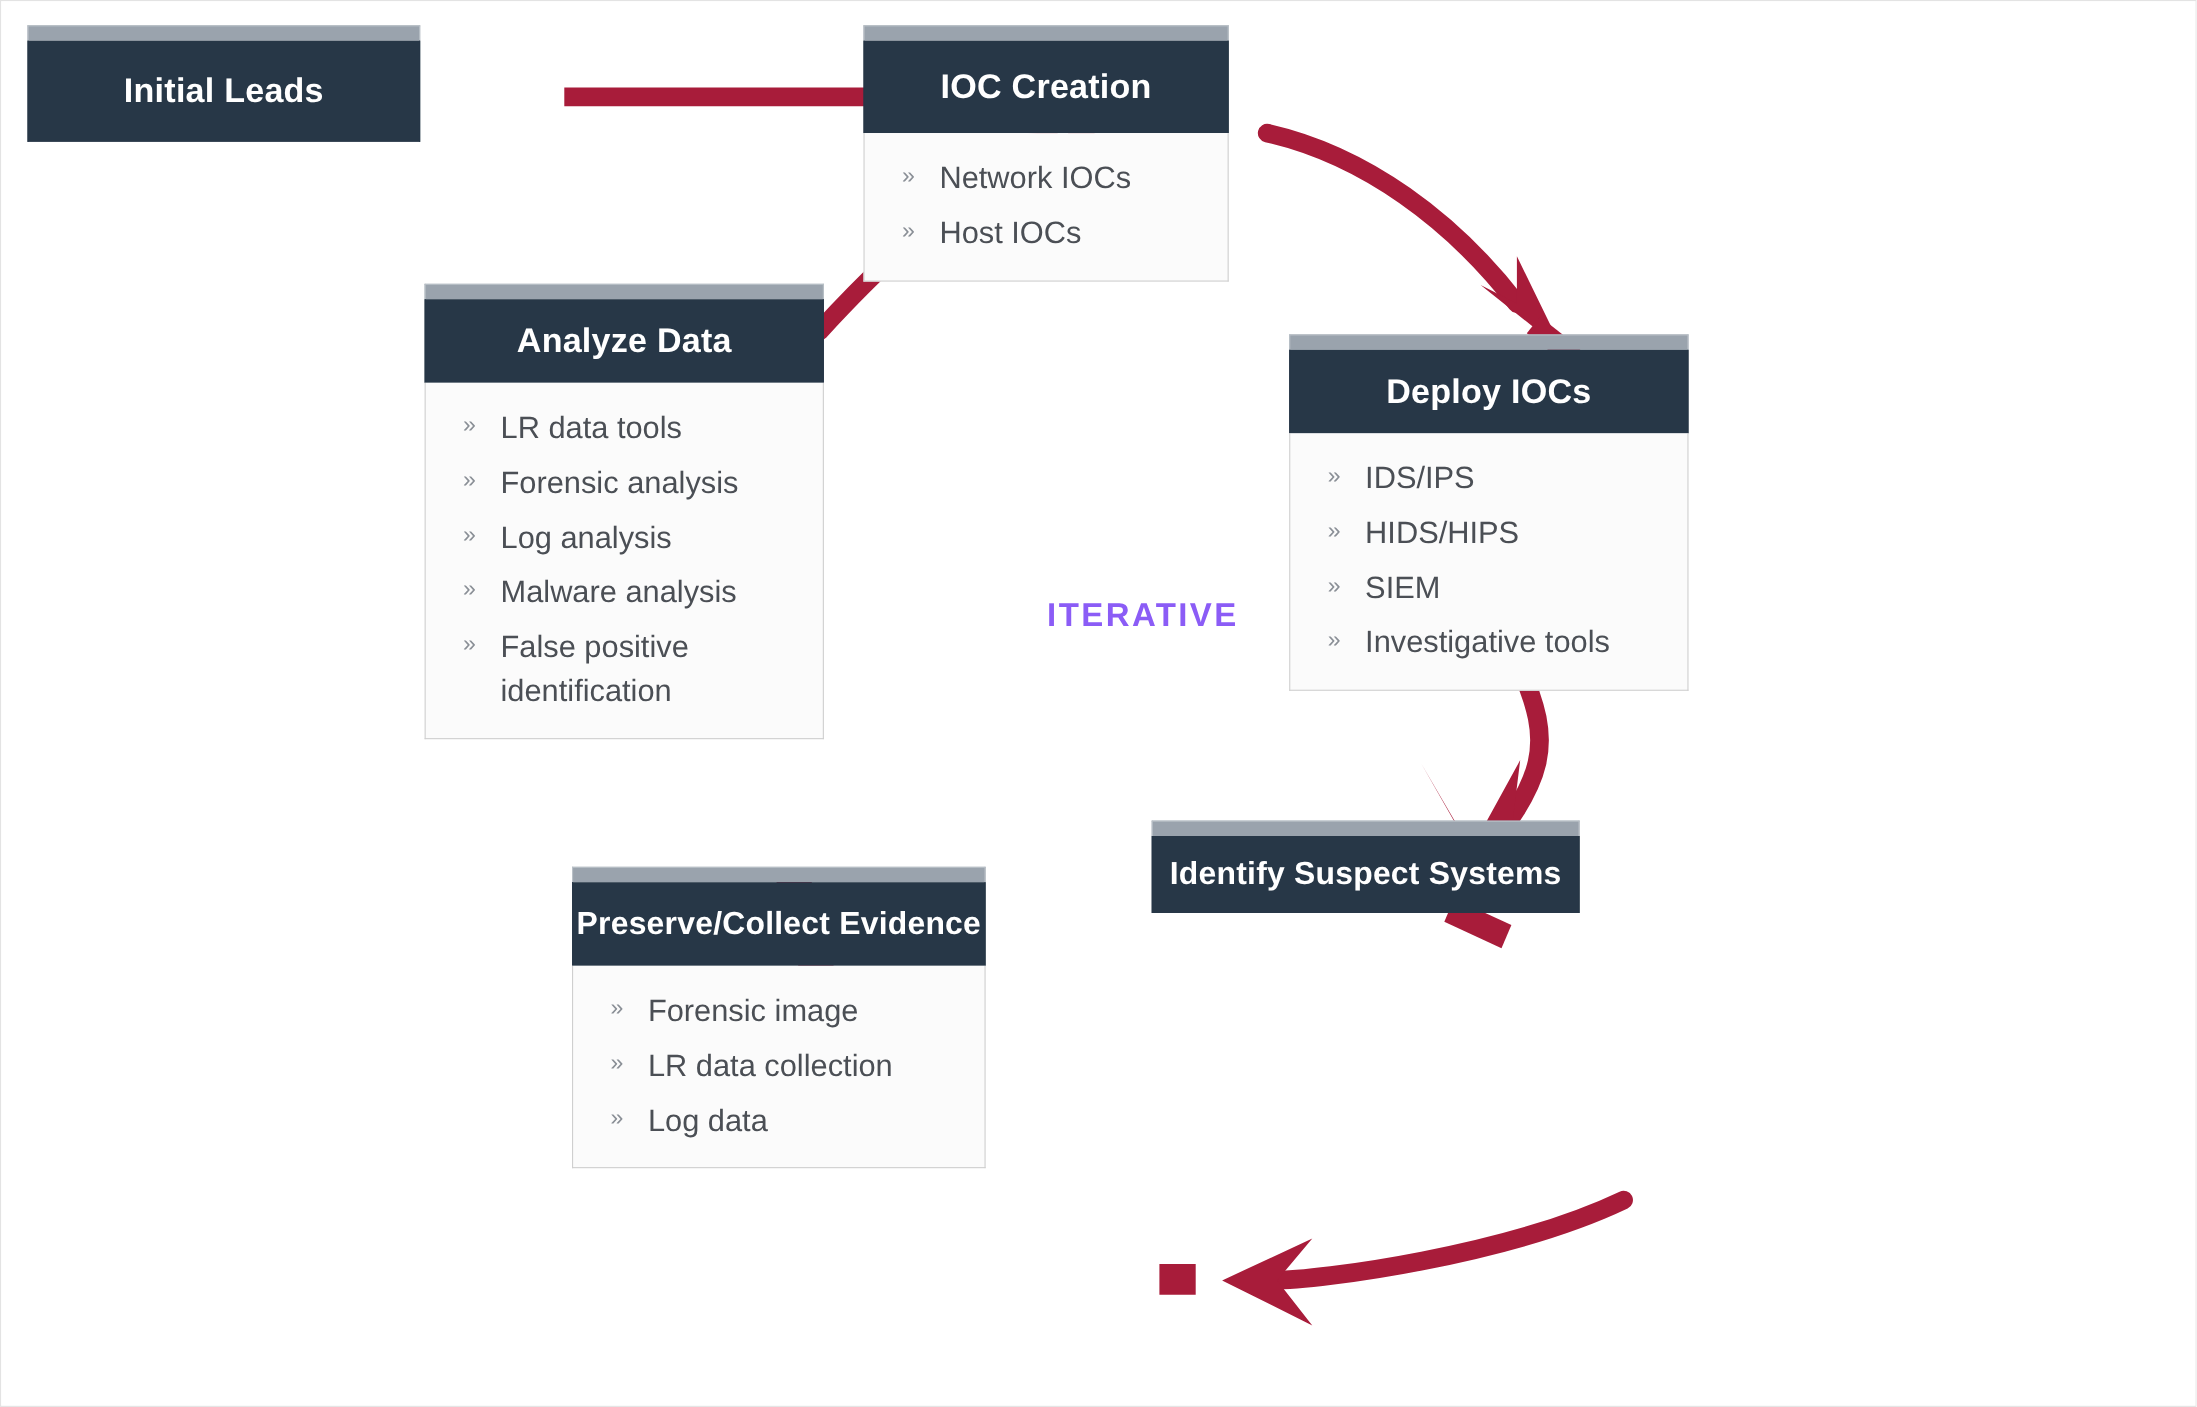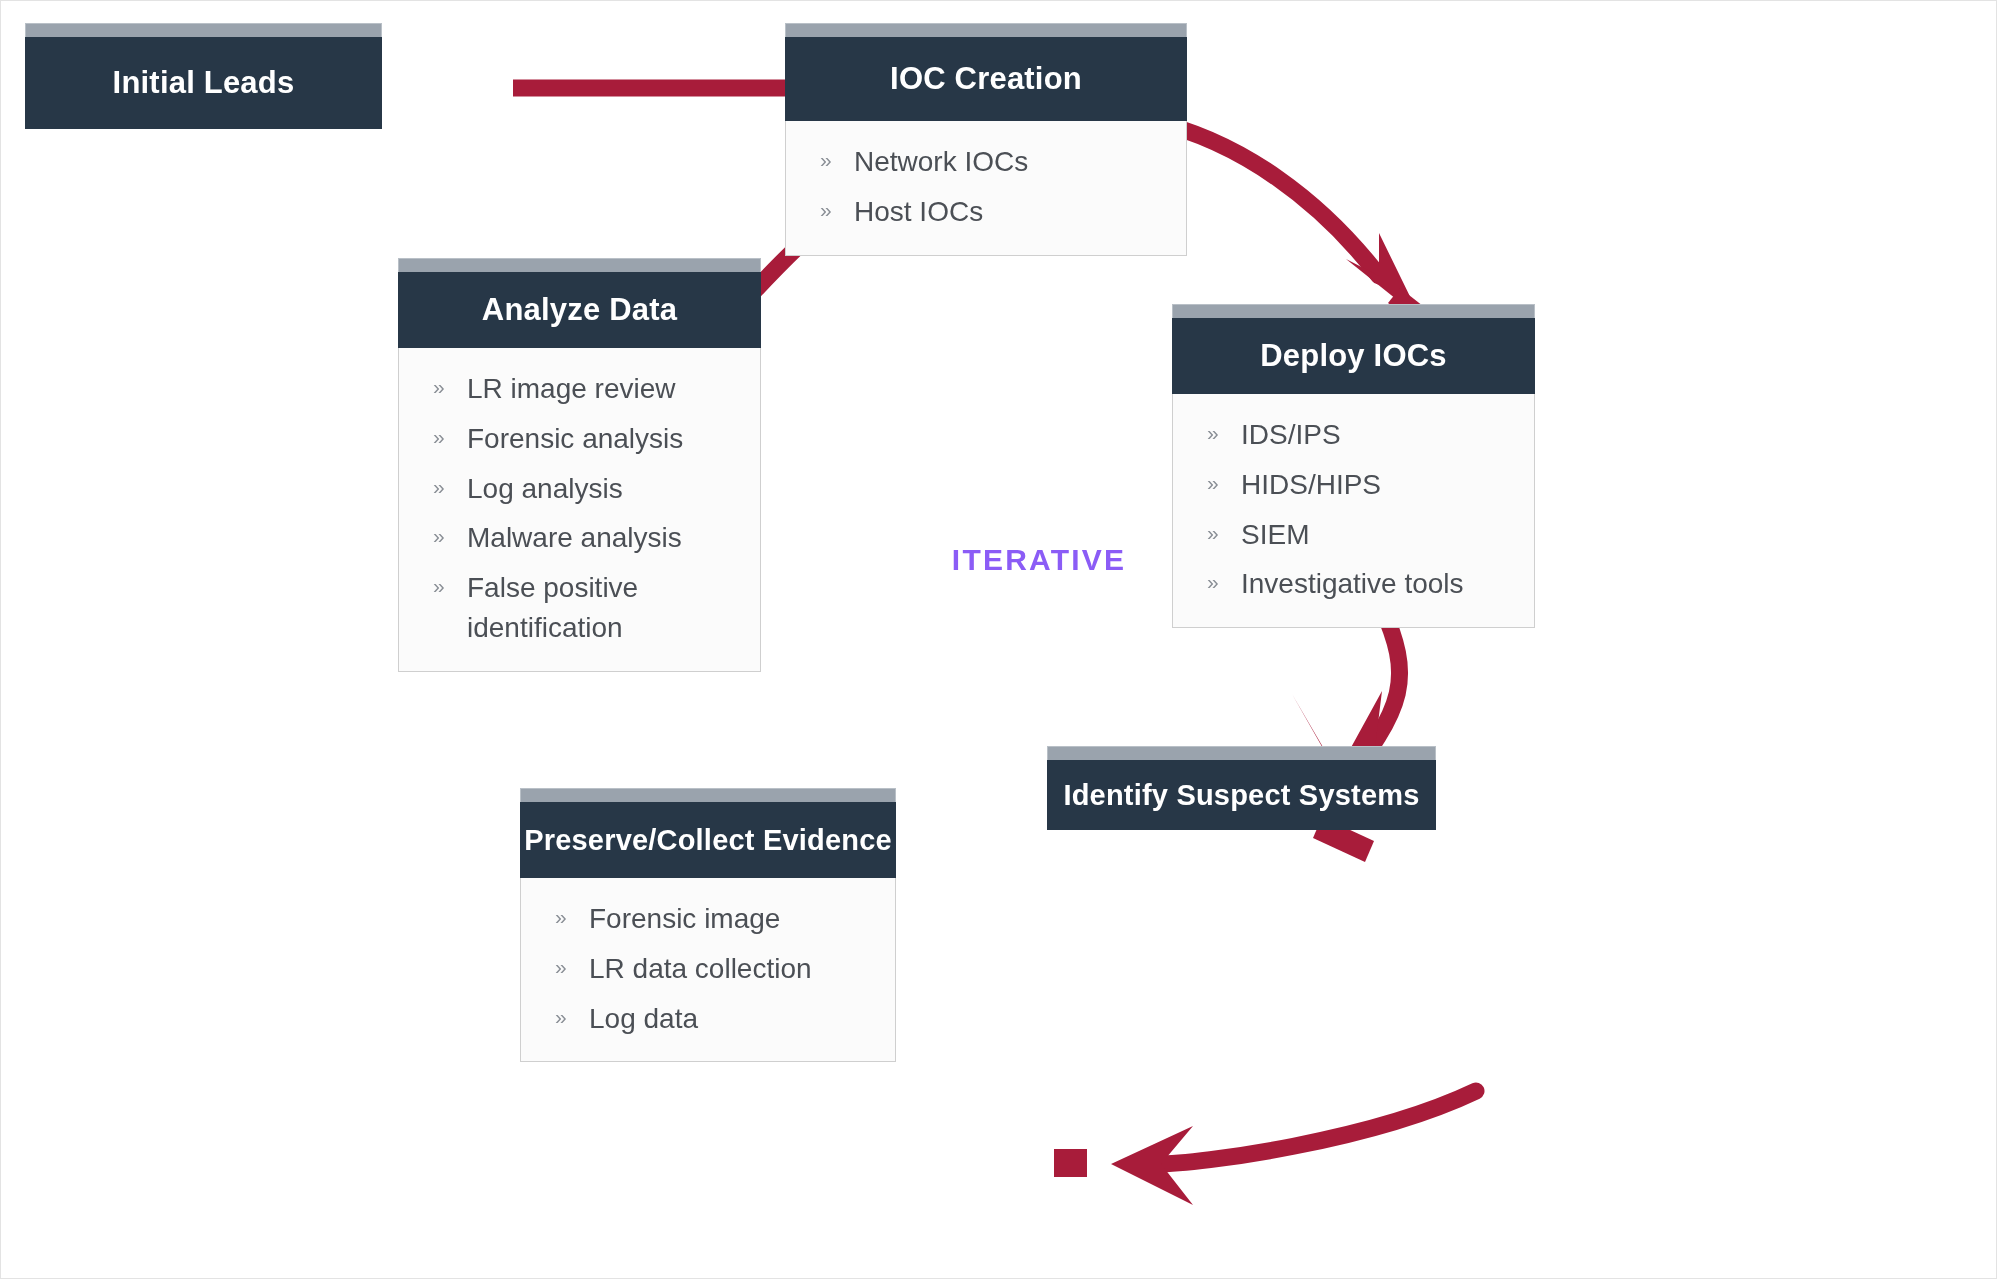--- a/index.html
+++ b/index.html
@@ -62,24 +62,24 @@
     width:34px;
     flex:0 0 34px;
     text-align:left;
   }
   ul.items li .txt{flex:1 1 auto;}
 
   
   #node-initial-leads{left:24px;  top:22px;  width:357px;}
   #node-initial-leads .hdr{height:92px;font-size:31px;}
 
-  #node-ioc-creation{left:784px; top:22px;  width:402px;}
+  #node-ioc-creation{left:784px; top:22px;  width:332px;}
   #node-ioc-creation .hdr{height:84px;font-size:31px;}
 
-  #node-analyze-data{left:397px; top:257px; width:363px;}
+  #node-analyze-data{left:385px; top:257px; width:363px;}
   #node-analyze-data .hdr{height:76px;font-size:31px;}
 
   #node-deploy-iocs{left:1171px;top:303px; width:363px;}
   #node-deploy-iocs .hdr{height:76px;font-size:31px;}
 
   #node-preserve-collect{left:519px;top:745px; width:376px;margin-top:42px;}
   #node-preserve-collect .hdr{height:76px;font-size:29px;}
 
   #node-identify-suspect{left:1046px;top:745px;width:389px;}
   #node-identify-suspect .hdr{height:70px;font-size:29px;}
@@ -192,21 +192,21 @@
     </div>
   </div>
 
   <div class="node" id="node-analyze-data">
     <div class="cap"></div>
     <div class="hdr">Analyze Data</div>
     <div class="body">
       <ul class="items">
         <li>
             <span class="bullet">»</span>
-            <span class="txt">LR image review</span>
+            <span class="txt">LR data tools</span>
           </li>
         <li>
             <span class="bullet">»</span>
             <span class="txt">Forensic analysis</span>
           </li>
         <li>
             <span class="bullet">»</span>
             <span class="txt">Log analysis</span>
           </li>
         <li>

